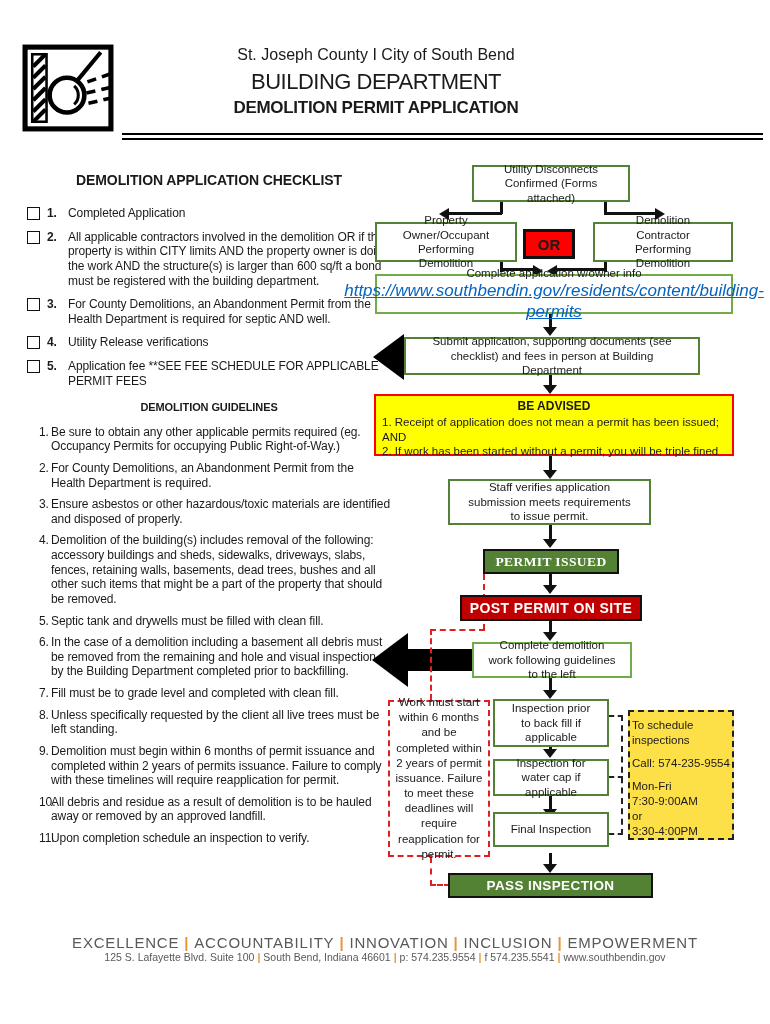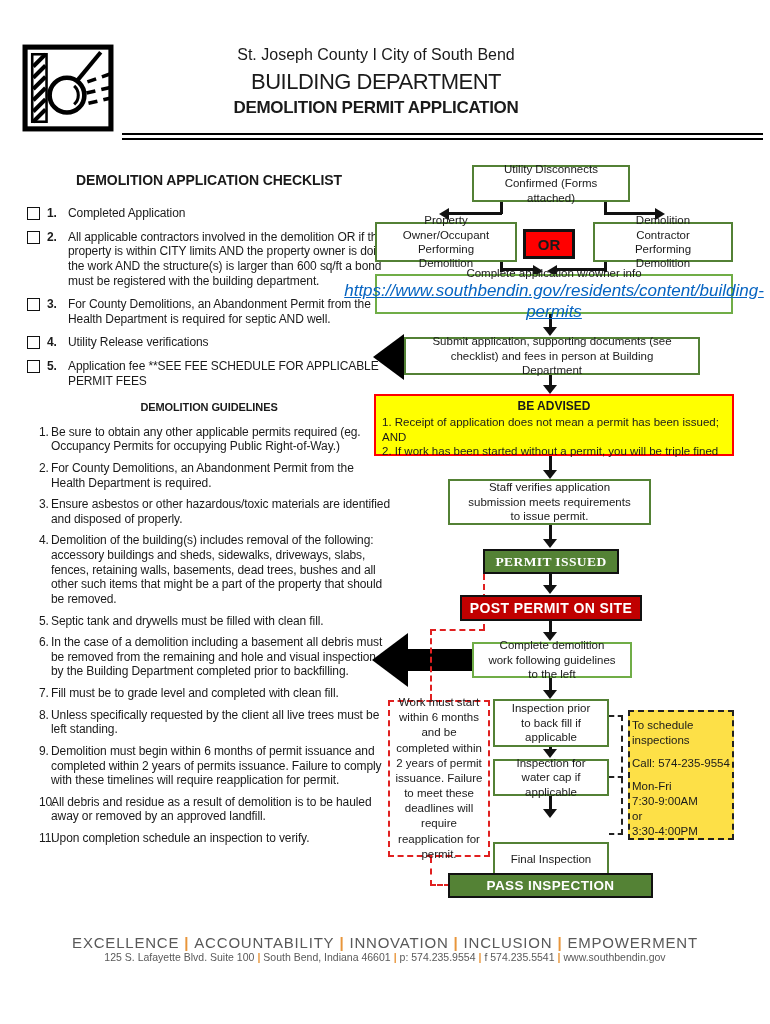--- a/index.html
+++ b/index.html
@@ -252,21 +252,21 @@
   <div class="gbox" style="left:493px;top:699px;width:116px;height:48px;">Inspection prior to back fill if applicable</div>
 
   <div class="vline" style="left:549px;top:737px;height:13px;"></div>
   <div class="arr-d" style="left:543px;top:749px;"></div>
 
   <div class="gbox" style="left:493px;top:759px;width:116px;height:37px;">Inspection for water cap if applicable</div>
 
   <div class="vline" style="left:549px;top:796px;height:14px;"></div>
   <div class="arr-d" style="left:543px;top:809px;"></div>
 
-  <div class="gbox" style="left:493px;top:842px;width:116px;height:35px;">Final Inspection</div>
+  <div class="gbox" style="left:493px;top:812px;width:116px;height:35px;">Final Inspection</div>
 
   <div class="vline" style="left:549px;top:853px;height:12px;"></div>
   <div class="arr-d" style="left:543px;top:864px;"></div>
 
   <div class="fillbox green-fill" style="left:448px;top:873px;width:205px;height:25px;">PASS INSPECTION</div>
 
   <div class="rdash-v" style="left:483px;top:574px;height:56px;"></div>
   <div class="rdash-h" style="left:430px;top:629px;width:55px;"></div>
   <div class="rdash-v" style="left:430px;top:629px;height:71px;"></div>
   <div class="dashbox-red" style="left:388px;top:700px;width:102px;height:157px;">Work must start within 6 months and be completed within 2 years of permit issuance. Failure to meet these deadlines will require reapplication for permit.</div>

